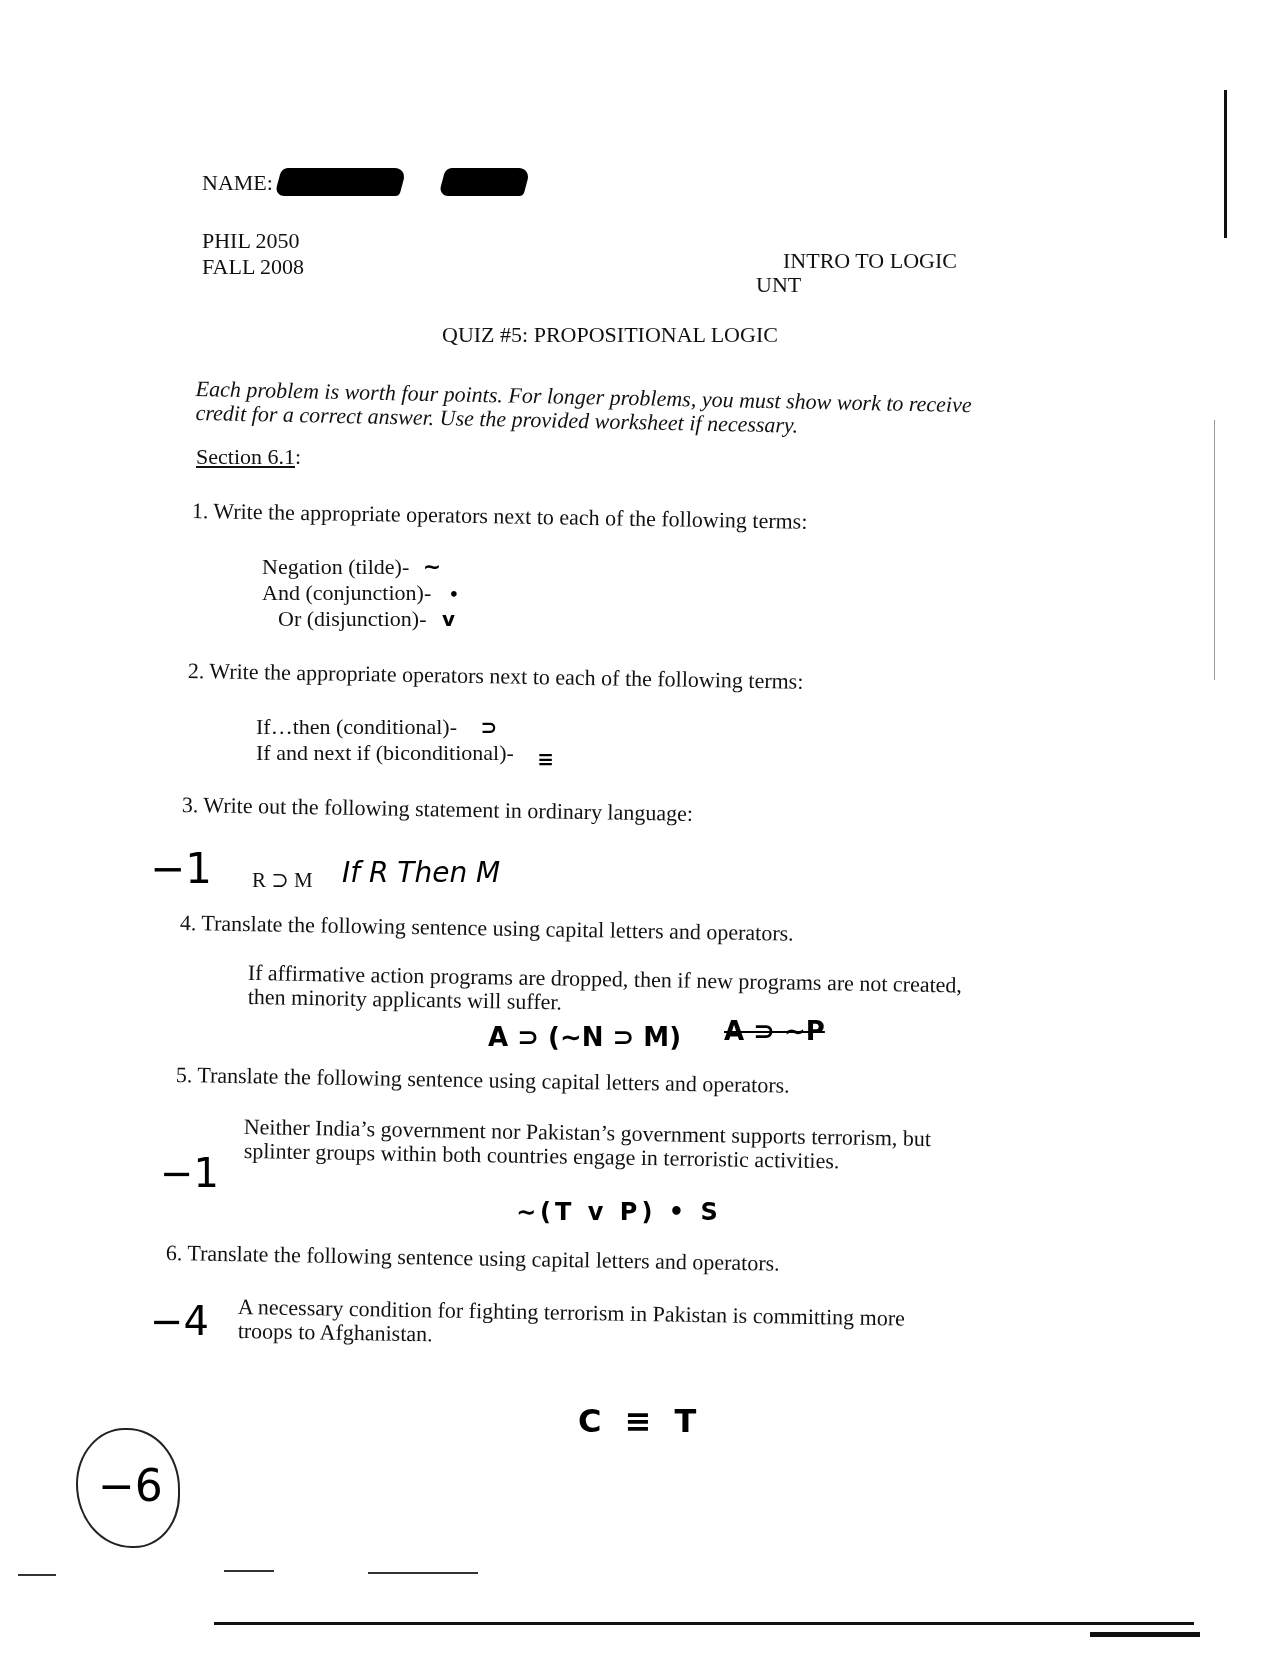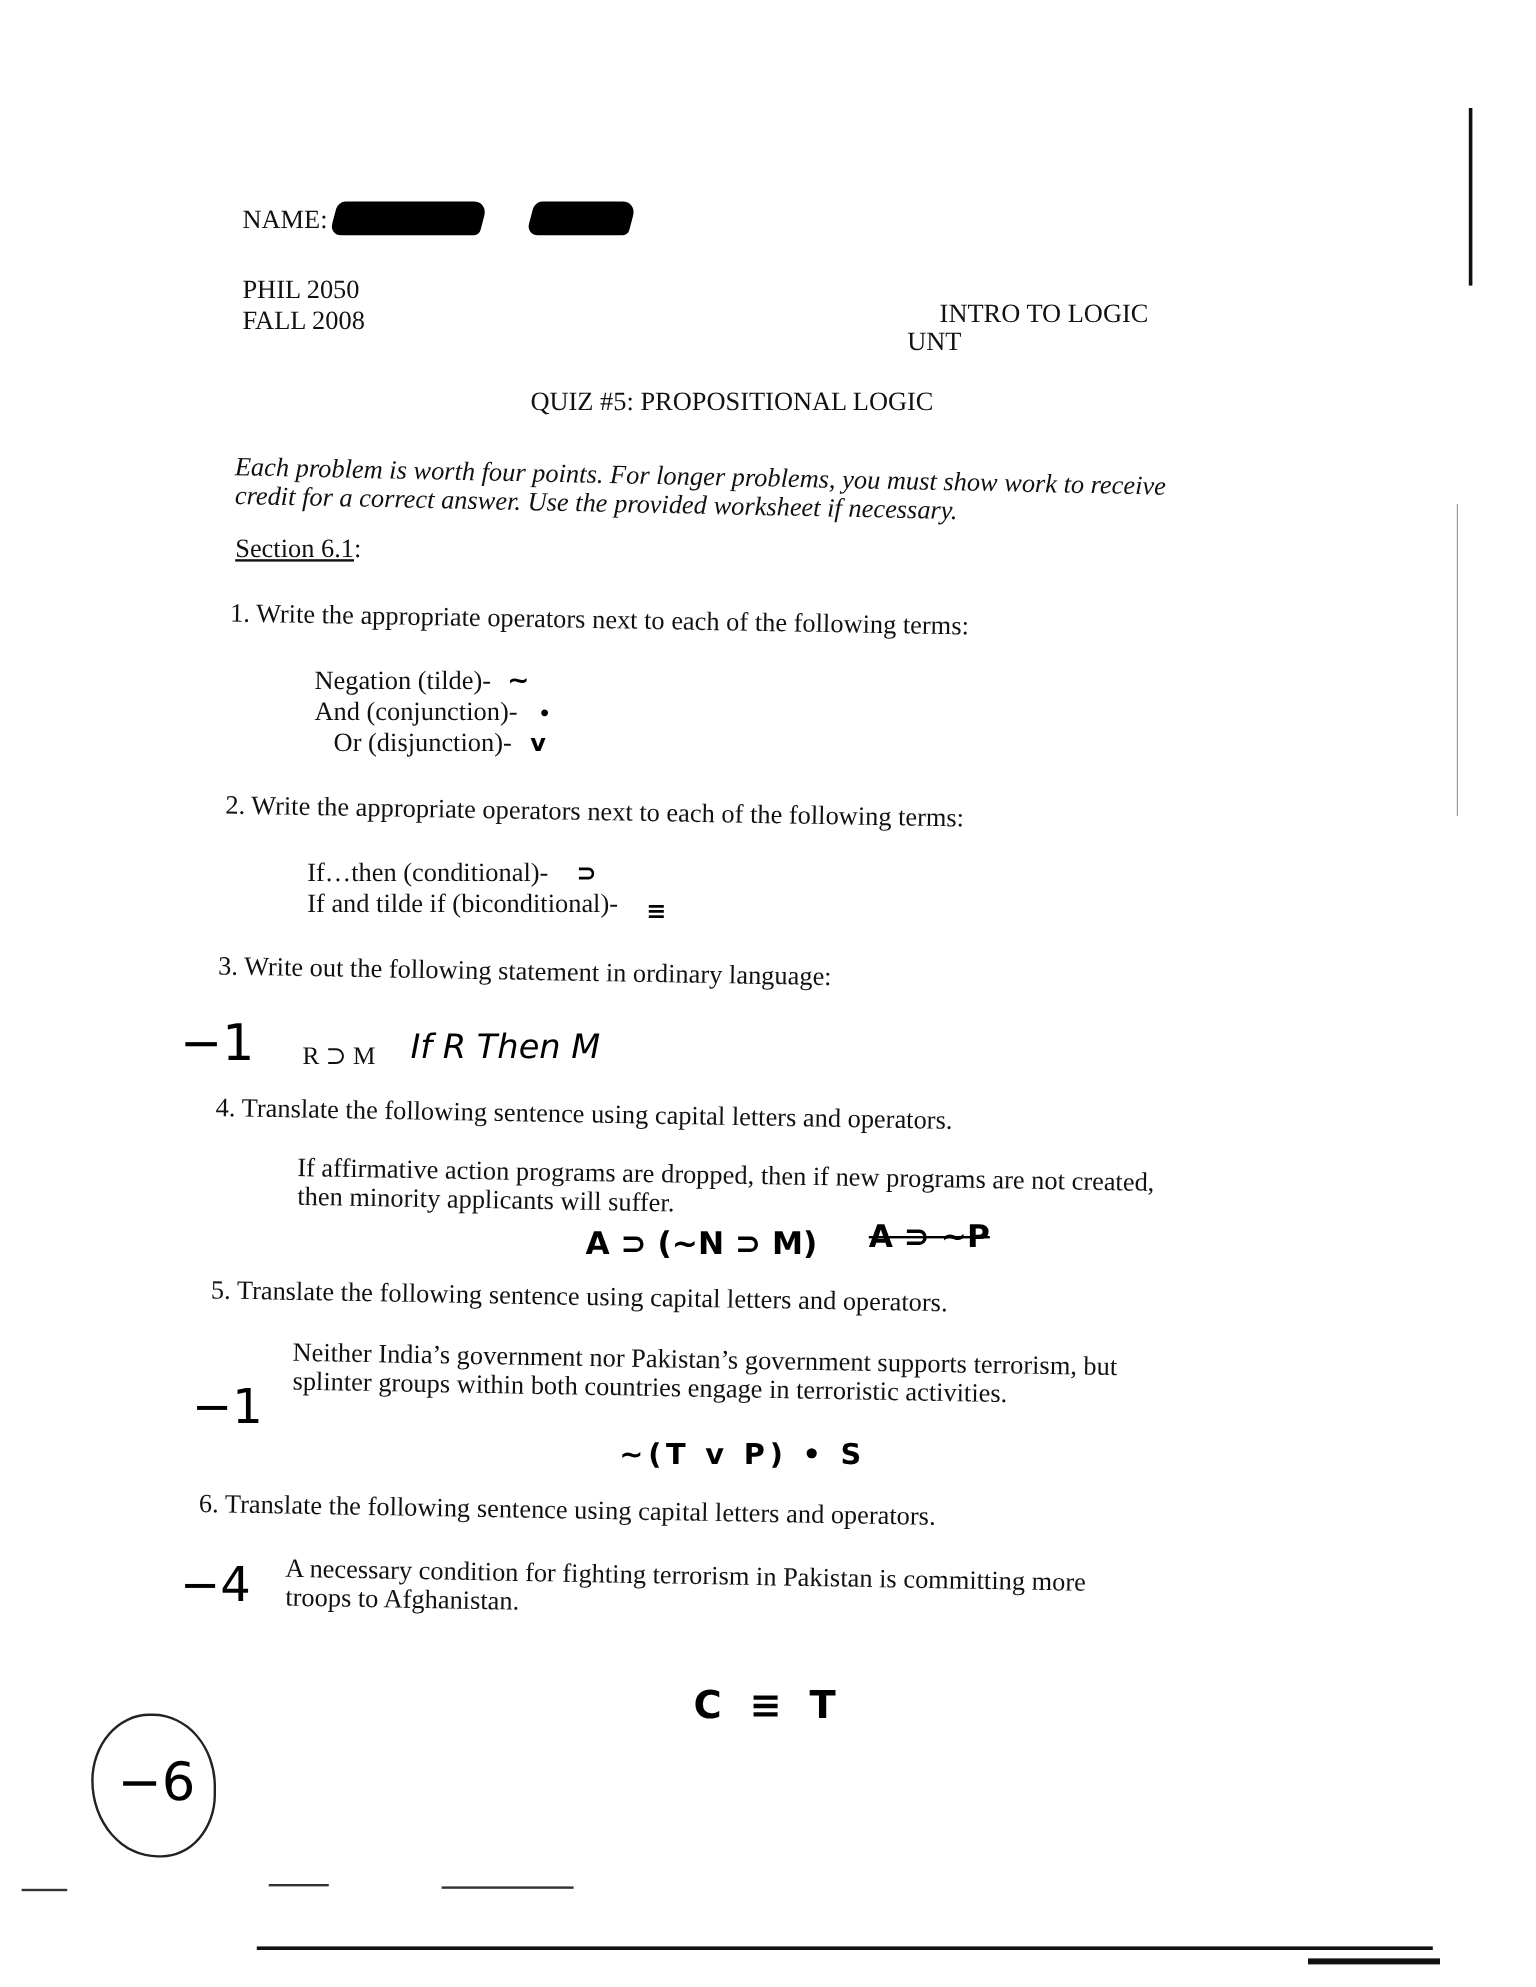--- a/index.html
+++ b/index.html
@@ -54,21 +54,21 @@
   <span>Or (disjunction)-</span>
   <span class="hand" style="font-size:20px; margin-left:10px;">v</span>
 </div>
 
 <div class="abs serif" style="left:188px; top:658px; transform:rotate(1deg); transform-origin:left top;">2.  Write the appropriate operators next to each of the following terms:</div>
 <div class="abs serif" style="left:256px; top:714px;">
   <span>If…then (conditional)-</span>
   <span class="hand" style="font-size:20px; margin-left:18px;">⊃</span>
 </div>
 <div class="abs serif" style="left:256px; top:740px;">
-  <span>If and tilde if (biconditional)-</span>
+  <span>If and next if (biconditional)-</span>
   <span class="hand" style="font-size:20px; margin-left:18px; position:relative; top:6px;">≡</span>
 </div>
 
 <div class="abs serif" style="left:182px; top:792px; transform:rotate(1deg); transform-origin:left top;">3. Write out the following statement in ordinary language:</div>
 <div class="abs hand" style="left:150px; top:844px; font-size:42px; font-weight:normal;">−1</div>
 <div class="abs serif" style="left:252px; top:868px; font-size:21px;">R ⊃ M</div>
 <div class="abs hand" style="left:342px; top:856px; font-size:28px; font-style:italic; font-weight:normal;">If R Then M</div>
 
 <div class="abs serif" style="left:180px; top:910px; transform:rotate(1deg); transform-origin:left top;">4. Translate the following sentence using capital letters and operators.</div>
 <div class="abs serif" style="left:248px; top:960px; transform:rotate(1deg); transform-origin:left top;">If affirmative action programs are dropped, then if new programs are not created,</div>

